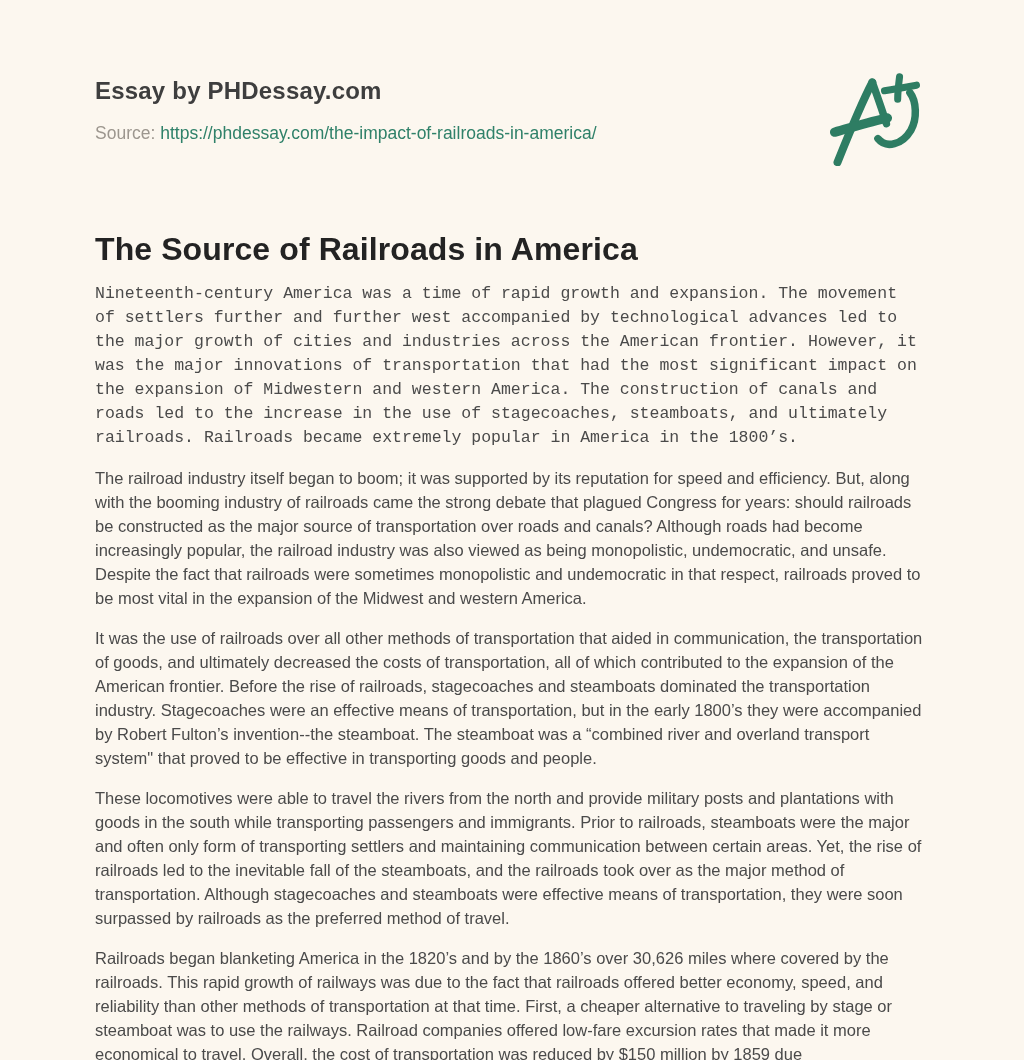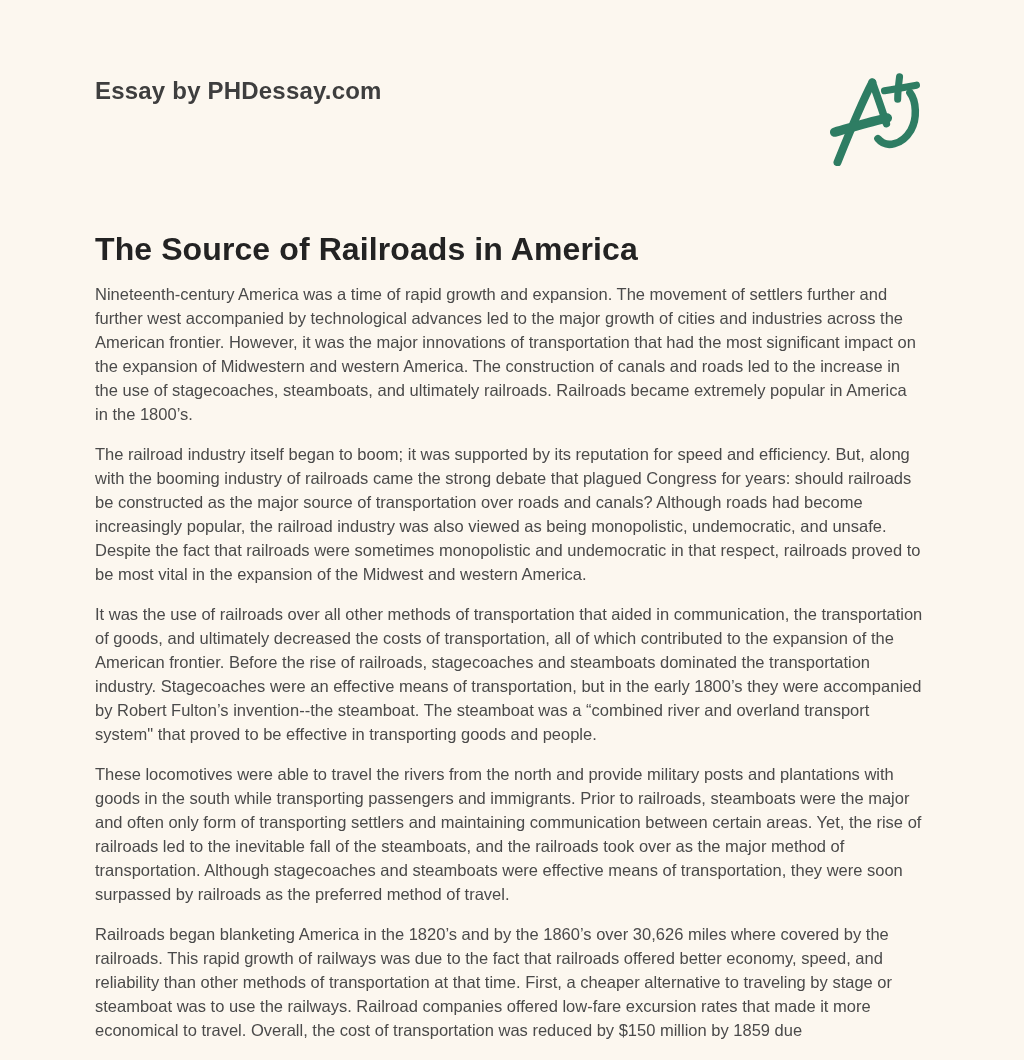--- a/index.html
+++ b/index.html
@@ -54,30 +54,34 @@
     color: #232323;
     letter-spacing: 0.1px;
   }
   .content p {
     max-width: 828px;
     margin: 16px 0 0 0;
     font-size: 16.5px;
     line-height: 24px;
     color: #4A4A4A;
   }
-  .content p.first { margin-top: 12px; }
+  .content p.first { margin-top: 12px; font-family: Liberation Mono, monospace; }
 </style>
 </head>
 <body>
 
 <div class="page">
 
   <div class="header">
     <div class="header-meta">
       <h2 class="brand">Essay by PHDessay.com</h2>
+      <p class="source-line">
+        <span>Source:</span>
+        <a href="#">https://phdessay.com/the-impact-of-railroads-in-america/</a>
+      </p>
     </div>
 
     <div class="logo">
       <svg viewBox="0 0 100 100" width="96" height="94" aria-hidden="true">
         <g fill="none" stroke="#2E7D63" stroke-linecap="round" stroke-linejoin="round">
 
           <path d="M 8 96 C 20 66 36 28 45 11" stroke-width="8.5"></path>
 
           <path d="M 45 11 C 50 25 56 42 60 55" stroke-width="8"></path>
 

